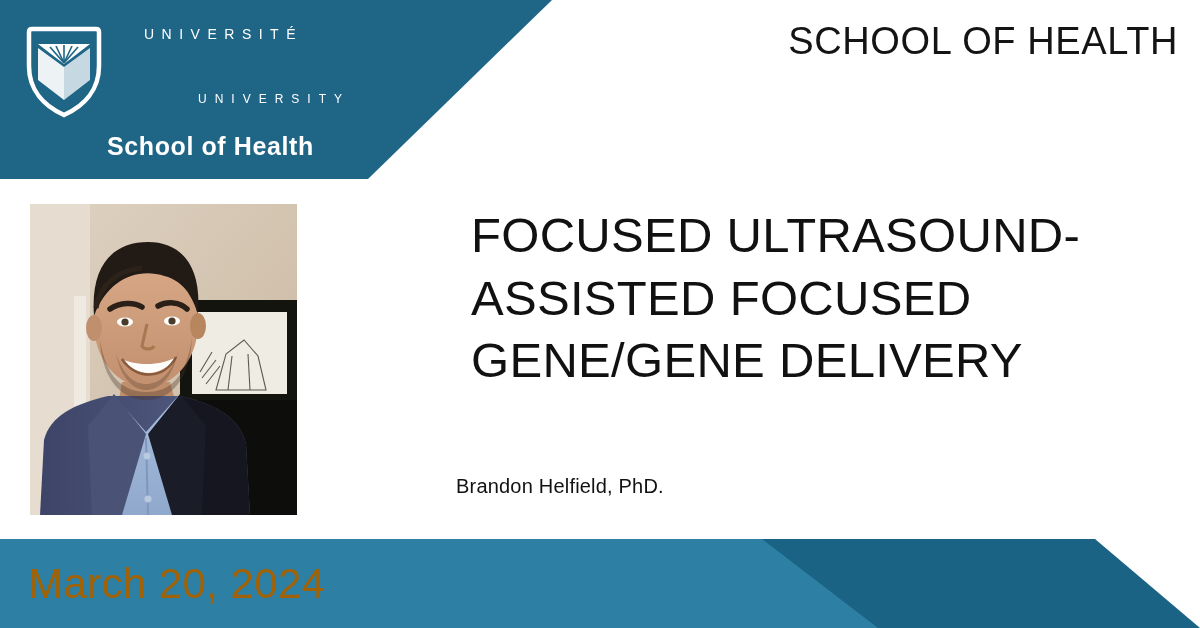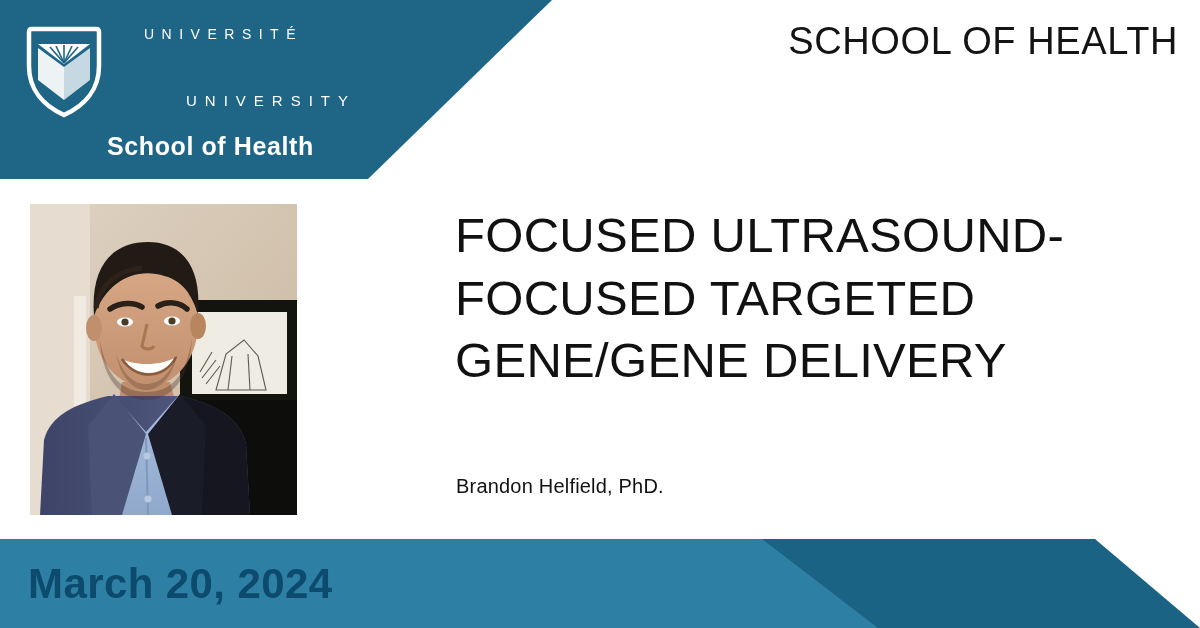--- a/index.html
+++ b/index.html
@@ -83,22 +83,22 @@
     left: 0; top: 17px;
     font-size: 46px;
     letter-spacing: 1.2px;
     font-weight: 400;
     color: #ffffff;
     white-space: nowrap;
     line-height: 1;
   }
   .logo-university {
     position: absolute;
-    left: 72px; top: 70px;
-    font-size: 15px;
+    left: 84px; top: 70px;
+    font-size: 12px;
     letter-spacing: 8px;
     font-weight: 400;
     color: #ffffff;
     white-space: nowrap;
   }
   .logo-school {
     position: absolute;
     left: 107px;
     top: 132px;
     font-size: 25px;
@@ -128,21 +128,21 @@
     left: 455px;
     top: 204px;
     width: 700px;
     color: #111111;
     font-size: 49px;
     line-height: 1.28;
     letter-spacing: 0.3px;
     font-weight: 400;
     z-index: 2;
   }
-  .talk-title .line { display: block; white-space: nowrap; }
+  .talk-title .line { display: block; white-space: nowrap; margin-left: 16px; }
 
   .speaker-name {
     position: absolute;
     left: 456px;
     top: 475px;
     color: #111111;
     font-size: 20px;
     letter-spacing: 0.2px;
     font-weight: 400;
     white-space: nowrap;
@@ -167,24 +167,24 @@
     width: 1200px;
     height: 89px;
     background: #2d80a3;
     clip-path: polygon(0 0, 762px 0, 878px 89px, 0 89px);
     z-index: 2;
   }
   .date-text {
     position: absolute;
     left: 28px;
     bottom: 20px;
-    color: #0c4a6e;
+    color: #a16207;
     font-size: 42px;
     letter-spacing: 0.4px;
-    font-weight: 700;
+    font-weight: 400;
     white-space: nowrap;
     z-index: 3;
   }
 </style>
 </head>
 <body>
 
 <div id="poster">
 
   <div class="header-band"></div>
@@ -286,21 +286,21 @@
       <path d="M92 155 C106 174 132 174 146 153 C132 162 106 162 92 155 Z" fill="#fdfdfb"></path>
       <path d="M92 155 C106 176 134 176 146 153" fill="none" stroke="#8a5a3c" stroke-width="2.6"></path>
 
       <path d="M70 136 C72 176 92 196 116 196 C142 196 160 174 162 134 C156 176 138 188 116 188 C94 188 76 174 70 136 Z" fill="#4a3325" opacity="0.34"></path>
       <path d="M86 150 C92 178 106 186 116 186 C128 186 142 176 148 148 C140 172 128 180 116 180 C104 180 94 172 86 150 Z" fill="#3a2718" opacity="0.25"></path>
     </svg>
   </div>
 
   <div class="talk-title">
     <span class="line">FOCUSED ULTRASOUND-</span>
-    <span class="line">FOCUSED TARGETED</span>
+    <span class="line">ASSISTED FOCUSED</span>
     <span class="line">GENE/GENE DELIVERY</span>
   </div>
 
   <div class="speaker-name">Brandon Helfield, PhD.</div>
 
   <div class="bottom-dark"></div>
   <div class="bottom-light"></div>
   <div class="date-text">March 20, 2024</div>
 
 </div>

